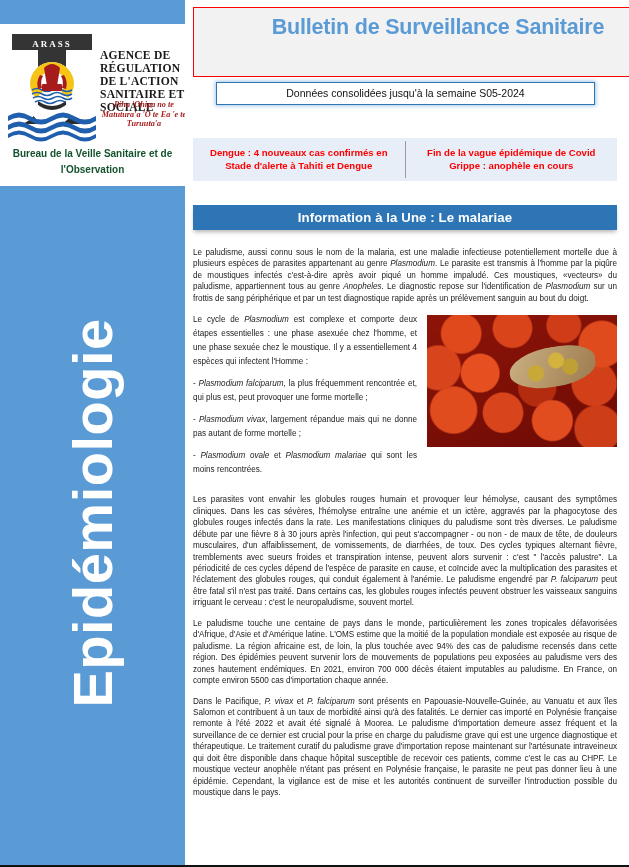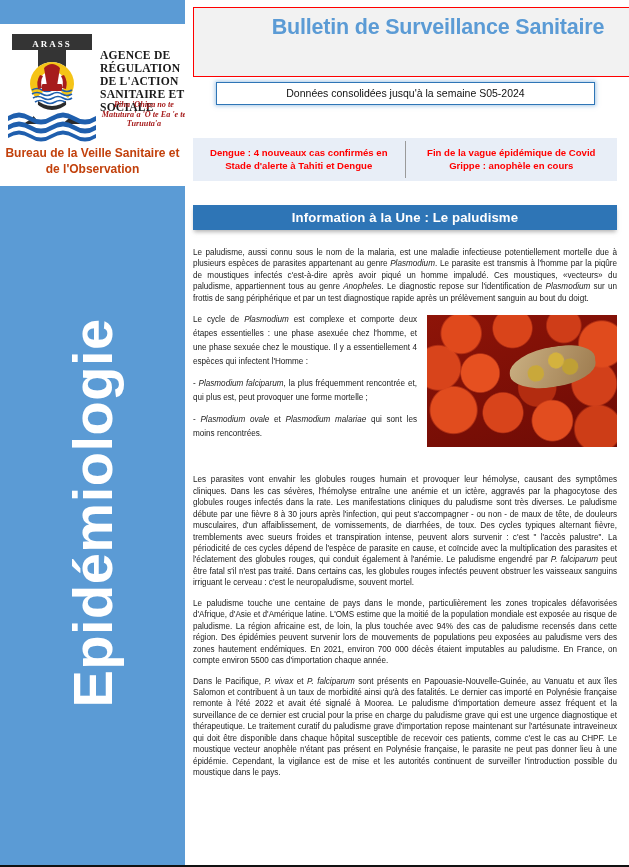--- a/index.html
+++ b/index.html
@@ -32,21 +32,21 @@
     letter-spacing:0.2px;
   }
   .agency-tahitian{
     position:absolute;left:96px;top:72px;width:88px;
     font-family:"Liberation Serif", serif;
     font-style:italic;font-weight:bold;font-size:8.2px;line-height:9.6px;
     color:#A61C1C;text-align:center;
   }
   .bureau-text{
     position:absolute;left:0;top:122px;width:185px;text-align:center;
-    font-weight:bold;font-size:12px;line-height:15.5px;color:#c2410c;
+    font-weight:bold;font-size:10px;line-height:15.5px;color:#14532d;
   }
 
   .vert-title-wrap{
     position:absolute;left:0;top:193px;width:185px;height:664px;
     overflow:hidden;
   }
   .vert-title{
     position:absolute;
     left:-240px;top:290px;
     width:665px;
@@ -258,35 +258,36 @@
       <div class="news-divider"></div>
       <div class="news-cell">
         <div>
           <div>Fin de la vague épidémique de Covid</div>
           <div>Grippe : anophèle en cours</div>
         </div>
       </div>
     </div>
 
     <div class="section-bar">
-      <span>Information à la Une : Le paludisme</span>
+      <span>Information à la Une : Le malariae</span>
     </div>
 
     <div class="body-area">
 
       <p><span>Le paludisme, aussi connu sous le nom de la malaria, est une maladie infectieuse potentiellement mortelle due à plusieurs espèces de parasites appartenant au genre </span><i>Plasmodium</i><span>. Le parasite est transmis à l'homme par la piqûre de moustiques infectés c'est-à-dire après avoir piqué un homme impaludé. Ces moustiques, «vecteurs» du paludisme, appartiennent tous au genre </span><i>Anopheles</i><span>. Le diagnostic repose sur l'identification de </span><i>Plasmodium</i><span> sur un frottis de sang périphérique et par un test diagnostique rapide après un prélèvement sanguin au bout du doigt.</span></p>
 
       <div class="twocol">
         <div class="photo">
           <div class="cells"></div>
           <div class="parasite"></div>
         </div>
         <div class="txt">
           <p><span>Le cycle de </span><i>Plasmodium</i><span> est complexe et comporte deux étapes essentielles : une phase asexuée chez l'homme, et une phase sexuée chez le moustique. Il y a essentiellement 4 espèces qui infectent l'Homme :</span></p>
           <p><span>- </span><i>Plasmodium falciparum</i><span>, la plus fréquemment rencontrée et, qui plus est, peut provoquer une forme mortelle ;</span></p>
+          <p><span> - </span><i>Plasmodium vivax</i><span>, largement répandue mais qui ne donne pas autant de forme mortelle ;</span></p>
           <p><span>- </span><i>Plasmodium ovale</i><span> et </span><i>Plasmodium malariae</i><span> qui sont les moins rencontrées.</span></p>
         </div>
         <div class="clear"></div>
       </div>
 
       <p><span>Les parasites vont envahir les globules rouges humain et provoquer leur hémolyse, causant des symptômes cliniques. Dans les cas sévères, l'hémolyse entraîne une anémie et un ictère, aggravés par la phagocytose des globules rouges infectés dans la rate. Les manifestations cliniques du paludisme sont très diverses. Le paludisme débute par une fièvre 8 à 30 jours après l'infection, qui peut s'accompagner - ou non - de maux de tête, de douleurs musculaires, d'un affaiblissement, de vomissements, de diarrhées, de toux. Des cycles typiques alternant fièvre, tremblements avec sueurs froides et transpiration intense, peuvent alors survenir : c'est " l'accès palustre". La périodicité de ces cycles dépend de l'espèce de parasite en cause, et coïncide avec la multiplication des parasites et l'éclatement des globules rouges, qui conduit également à l'anémie. Le paludisme engendré par </span><i>P. falciparum</i><span> peut être fatal s'il n'est pas traité. Dans certains cas, les globules rouges infectés peuvent obstruer les vaisseaux sanguins irriguant le cerveau : c'est le neuropaludisme, souvent mortel.</span></p>
 
       <p>Le paludisme touche une centaine de pays dans le monde, particulièrement les zones tropicales défavorisées d'Afrique, d'Asie et d'Amérique latine. L'OMS estime que la moitié de la population mondiale est exposée au risque de paludisme. La région africaine est, de loin, la plus touchée avec 94% des cas de paludisme recensés dans cette région. Des épidémies peuvent survenir lors de mouvements de populations peu exposées au paludisme vers des zones hautement endémiques. En 2021, environ 700 000 décès étaient imputables au paludisme. En France, on compte environ 5500 cas d'importation chaque année.</p>
 
       <p><span>Dans le Pacifique, </span><i>P. vivax</i><span> et </span><i>P. falciparum</i><span> sont présents en Papouasie-Nouvelle-Guinée, au Vanuatu et aux îles Salomon et contribuent à un taux de morbidité ainsi qu'à des fatalités. Le dernier cas importé en Polynésie française remonte à l'été 2022 et avait été signalé à Moorea. Le paludisme d'importation demeure assez fréquent et la surveillance de ce dernier est crucial pour la prise en charge du paludisme grave qui est une urgence diagnostique et thérapeutique. Le traitement curatif du paludisme grave d'importation repose maintenant sur l'artésunate intraveineux qui doit être disponible dans chaque hôpital susceptible de recevoir ces patients, comme c'est le cas au CHPF. Le moustique vecteur anophèle n'étant pas présent en Polynésie française, le parasite ne peut pas donner lieu à une épidémie. Cependant, la vigilance est de mise et les autorités continuent de surveiller l'introduction possible du moustique dans le pays.</span></p>

